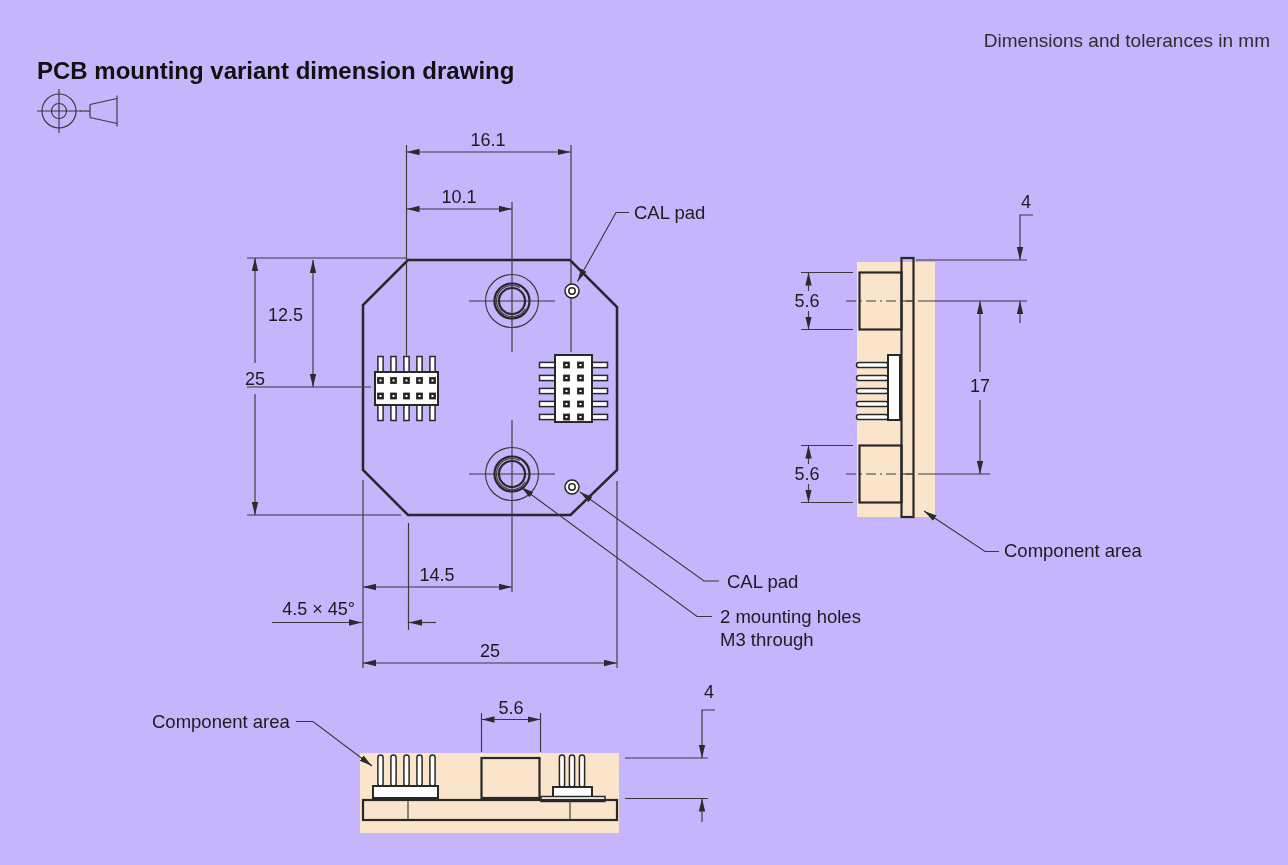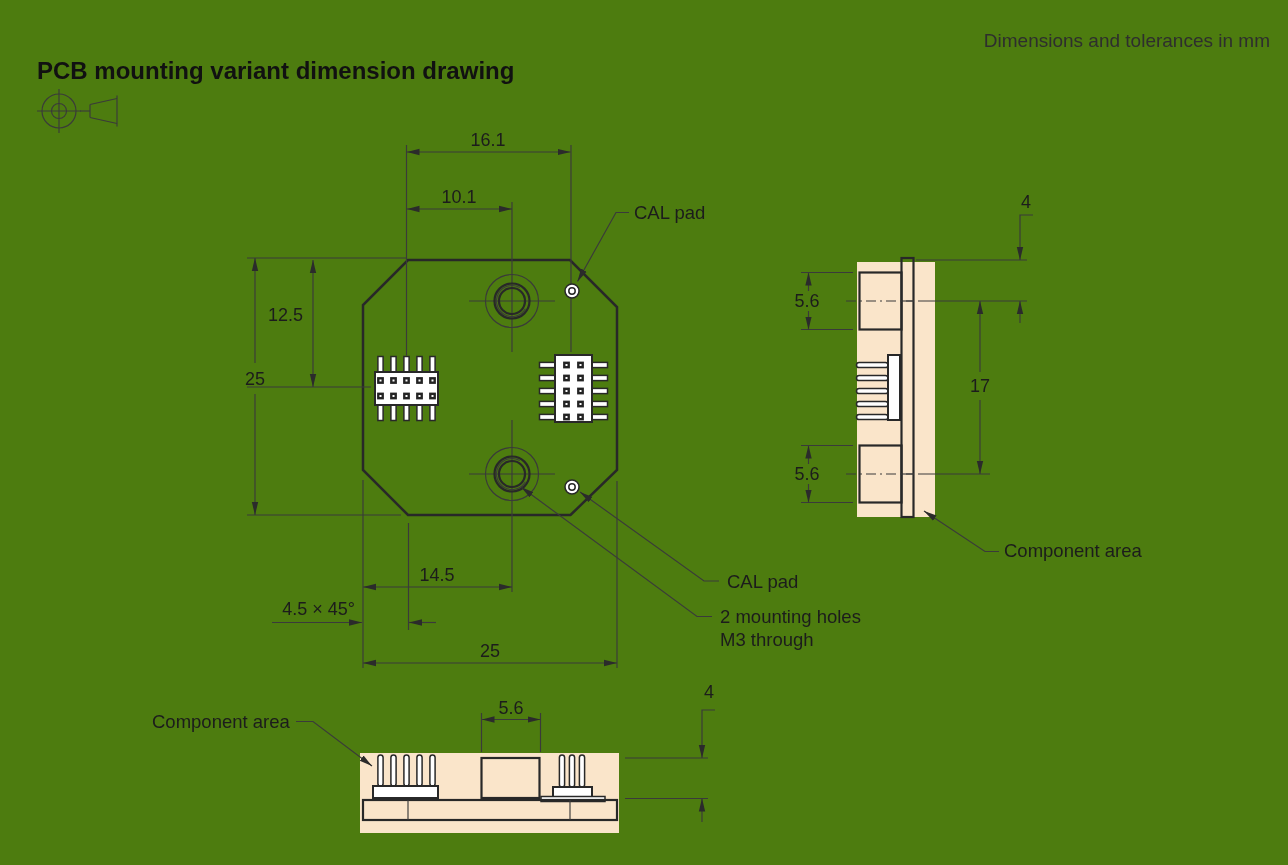--- a/index.html
+++ b/index.html
@@ -1,16 +1,16 @@
 <!DOCTYPE html>
 <html><head>
 <meta charset="utf-8">
 <style>
   html,body{margin:0;padding:0;background:#ffffff;}
-  .page{position:relative;width:1288px;height:865px;background:#4d7c0f;overflow:hidden;
+  .page{position:relative;width:1288px;height:865px;background:#c4b5fd;overflow:hidden;
         font-family:"Liberation Sans",sans-serif;}
   svg text{font-family:"Liberation Sans",sans-serif;fill:#1c1c1c;}
   .ttl{font-size:24px;font-weight:bold;fill:#111;}
   .note{font-size:19px;fill:#2e2e2e;}
   .dim{font-size:18px;}
   .lbl{font-size:18.5px;}
   .ol{stroke:#282828;stroke-width:2.5;fill:none;stroke-linejoin:miter;}
   .ol2{stroke:#282828;stroke-width:2.2;fill:none;}
   .tl{stroke:#3a3a3a;stroke-width:1.15;fill:none;}
   .cl{stroke:#3a3a3a;stroke-width:1.15;fill:none;stroke-dasharray:10 4 2 4;}

